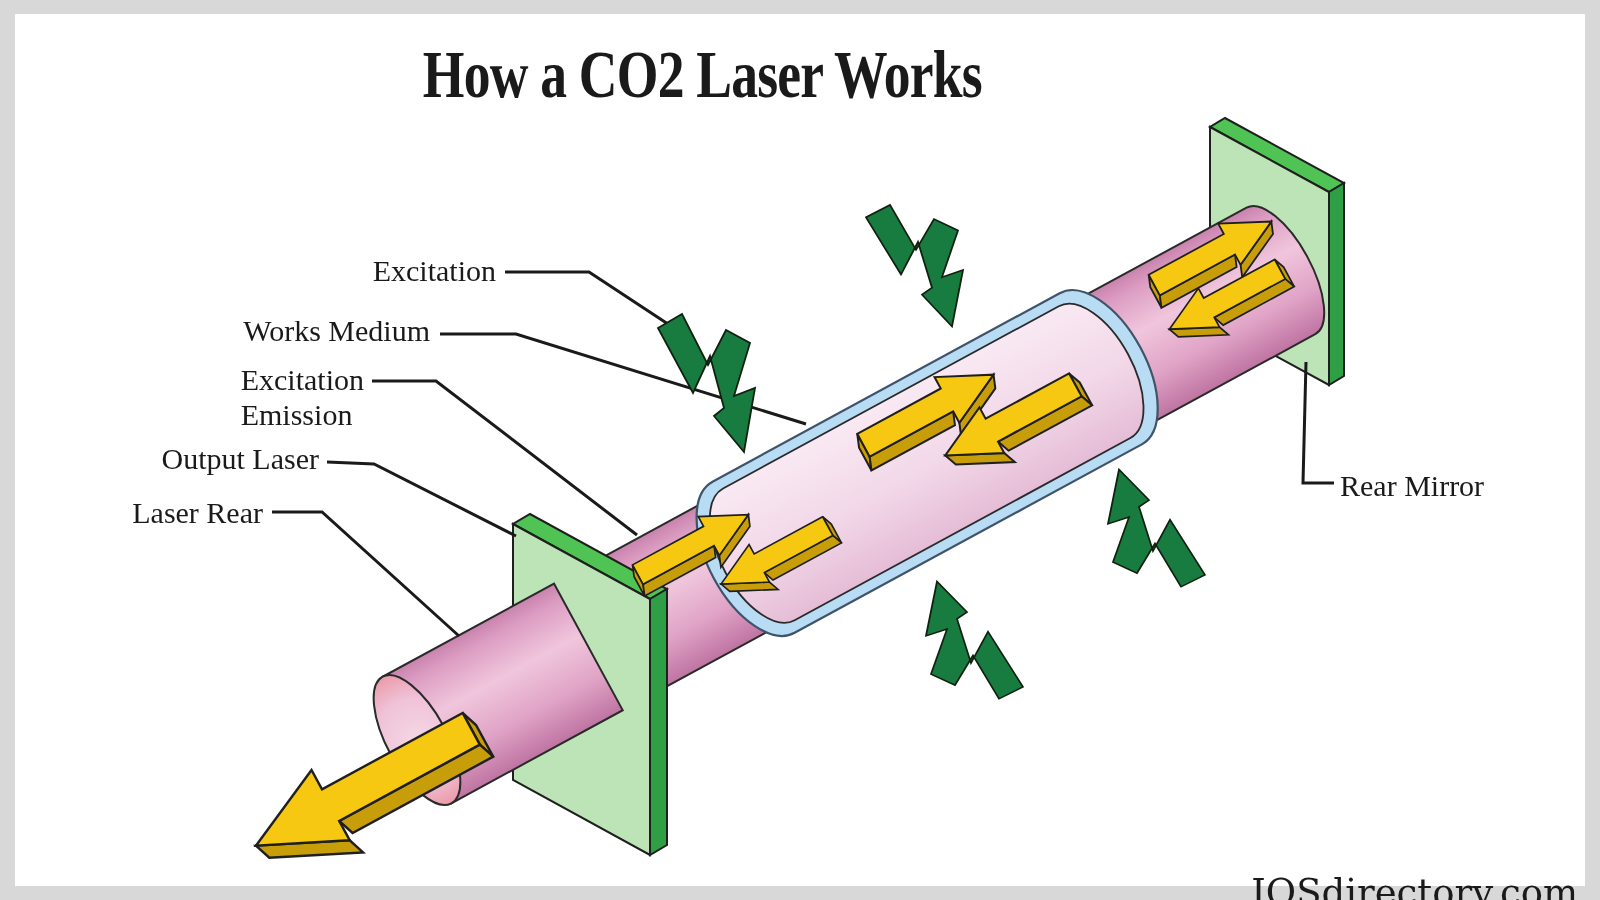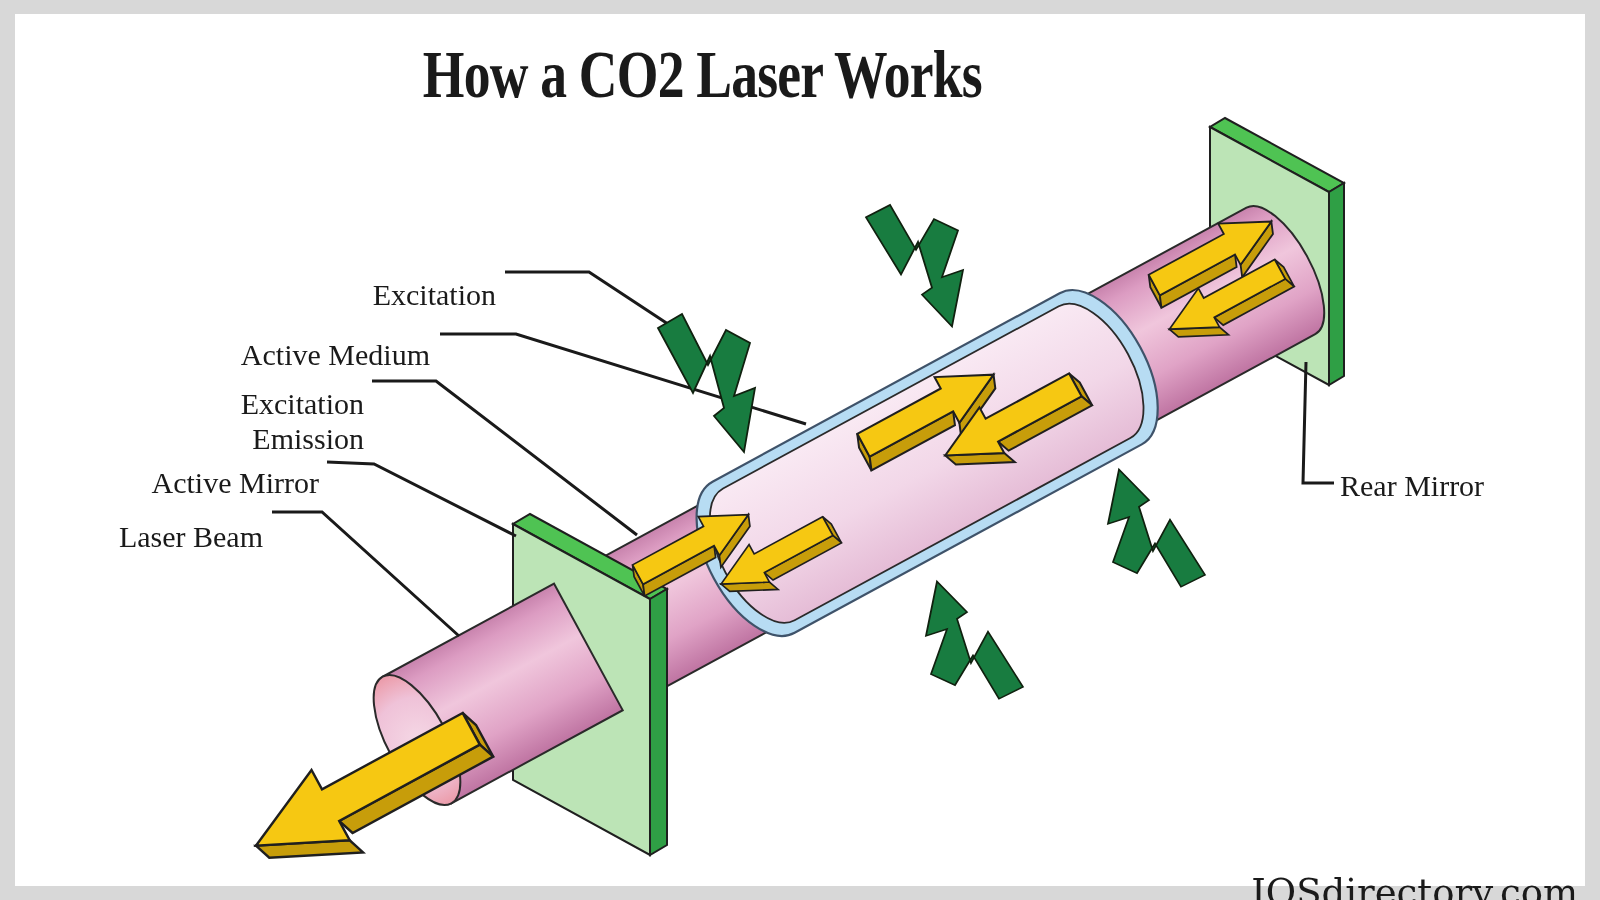--- a/index.html
+++ b/index.html
@@ -10,21 +10,21 @@
   }
   html,body{margin:0;padding:0;}
   body{width:1600px;height:900px;position:relative;background:var(--frame);
        font-family:"Liberation Serif", serif; overflow:hidden;}
   .canvas{position:absolute;left:15px;top:14px;right:15px;bottom:14px;background:var(--background);}
   svg.diagram{position:absolute;left:0;top:0;width:1600px;height:900px;}
   .page-title{position:absolute;left:0;top:36px;width:1404px;text-align:center;color:var(--ink);}
   .page-title span{display:inline-block;font-size:67px;font-weight:bold;letter-spacing:-1px;
        transform:scaleX(0.80);transform-origin:50% 50%;white-space:nowrap;}
   .lbl{position:absolute;font-size:30px;color:var(--ink);white-space:nowrap;}
-  .lbl.right-align{text-align:right;margin-top:24px;}
+  .lbl.right-align{}
   .two-line{line-height:35px;}
   .watermark{position:absolute;right:22px;top:871px;font-size:37px;color:var(--ink);
        font-family:"DejaVu Serif", serif;}
 </style>
 </head>
 <body>
 
 <div class="canvas"></div>
 
 <svg class="diagram" viewBox="0 0 1600 900">
@@ -125,26 +125,26 @@
     <use href="#bolt" transform="translate(1205,580) rotate(180) scale(1,0.85)"></use>
   </g>
 </svg>
 
 <div class="page-title">
   <span>How a CO2 Laser Works</span>
 </div>
 
 <div class="lbl right-align" style="right:1104px;top:254px;">Excitation</div>
 
-<div class="lbl right-align" style="right:1170px;top:314px;">Active Medium</div>
+<div class="lbl right-align" style="right:1170px;top:314px;">Works Medium</div>
 
 <div class="lbl right-align two-line" style="right:1236px;top:362px;">
   <div>Excitation</div>
   <div>Emission</div>
 </div>
 
-<div class="lbl right-align" style="right:1281px;top:442px;">Active Mirror</div>
+<div class="lbl right-align" style="right:1281px;top:442px;">Output Laser</div>
 
-<div class="lbl right-align" style="right:1337px;top:496px;">Laser Beam</div>
+<div class="lbl right-align" style="right:1337px;top:496px;">Laser Rear</div>
 
 <div class="lbl" style="left:1340px;top:469px;">Rear Mirror</div>
 
 <div class="watermark">IQSdirectory.com</div>
 
 </body></html>

